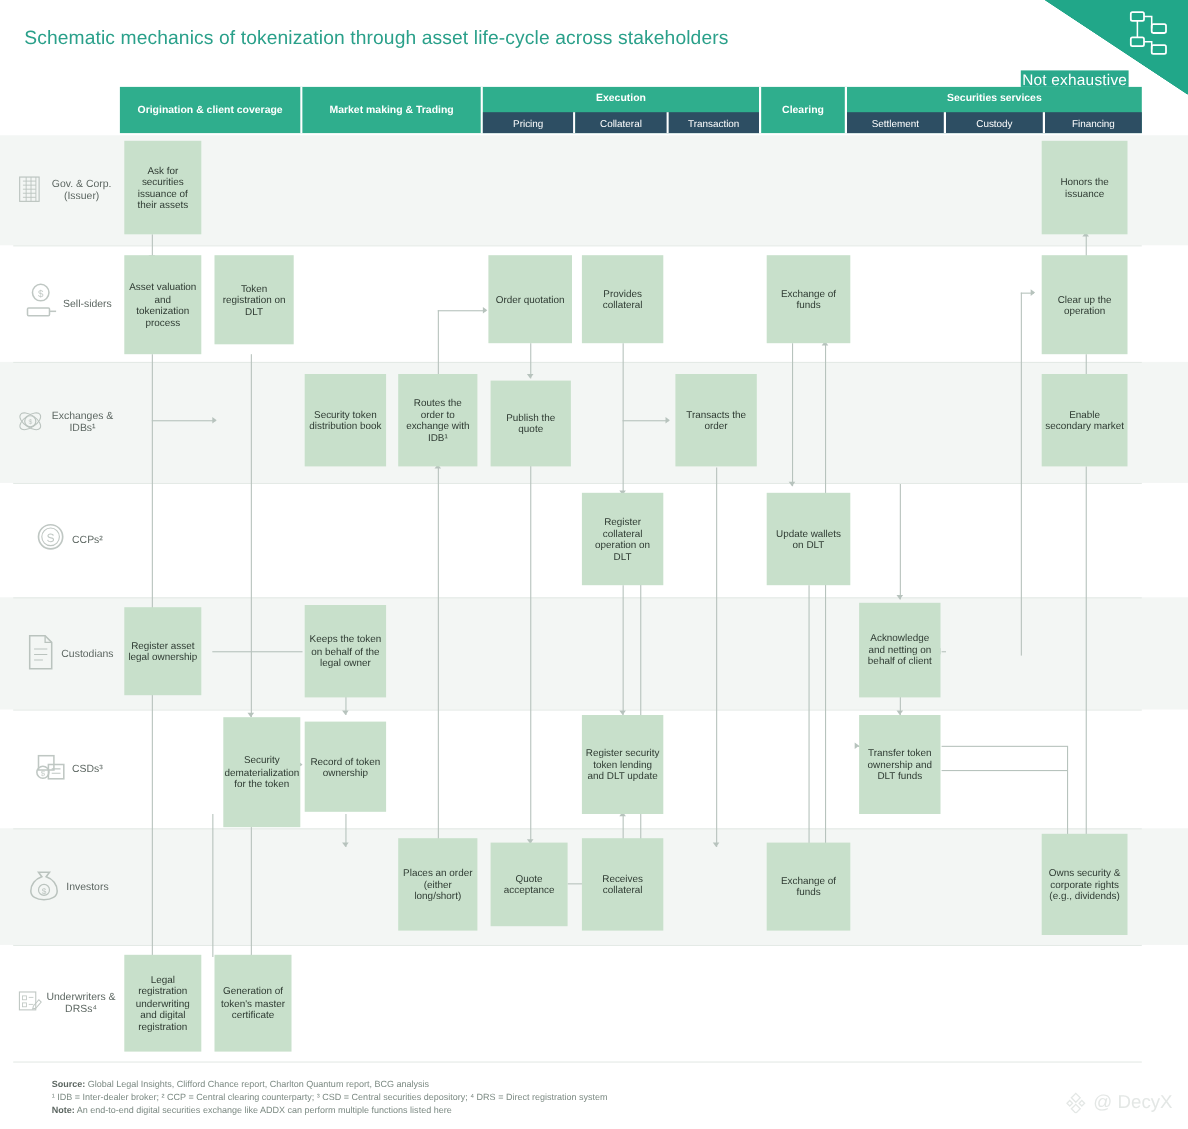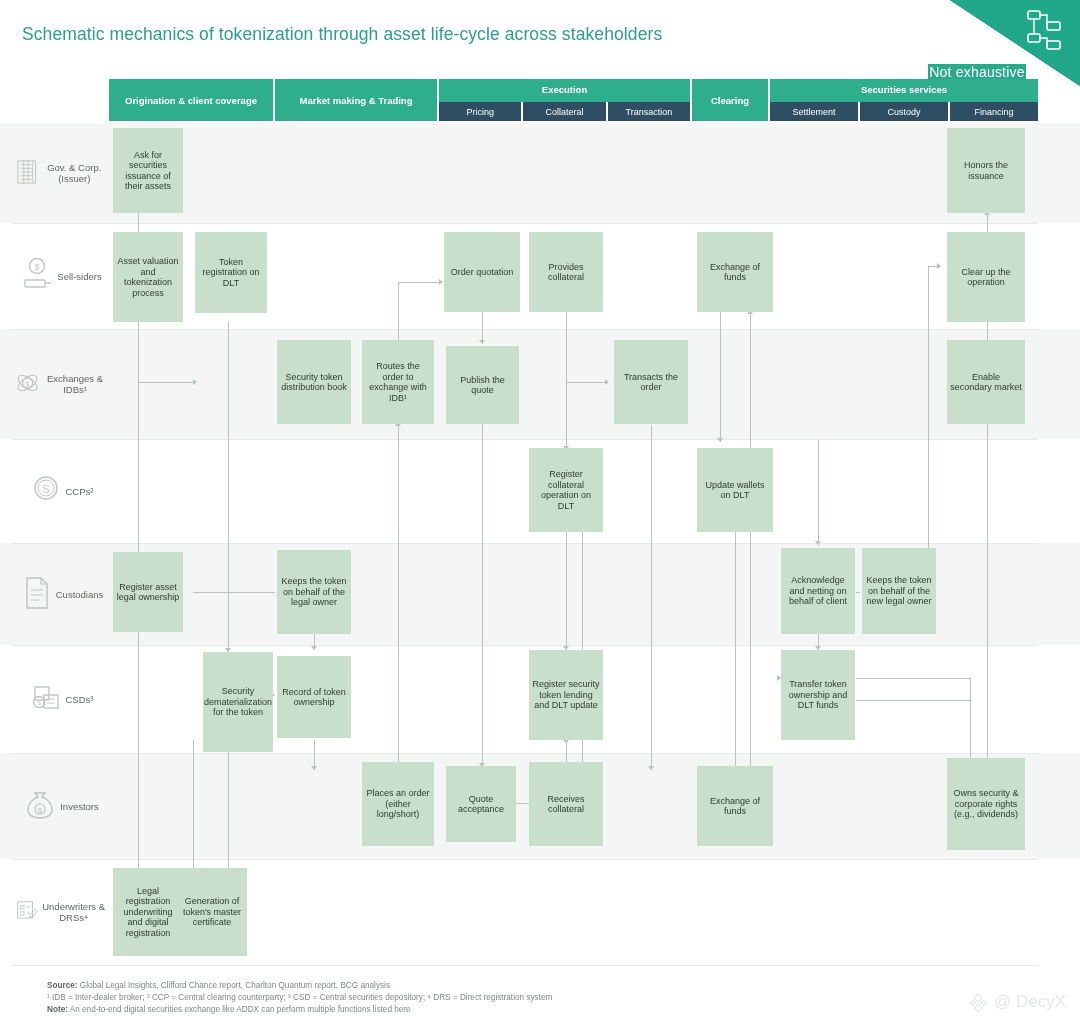--- a/index.html
+++ b/index.html
@@ -403,23 +403,20 @@
 
   <div class="box" style="left:113px;top:552px;width:70px;height:80px;">
     <span>Register asset legal ownership</span>
   </div>
   <div class="box" style="left:277px;top:550px;width:74px;height:84px;">
     <span>Keeps the token on behalf of the legal owner</span>
   </div>
   <div class="box" style="left:781px;top:548px;width:74px;height:86px;">
     <span>Acknowledge and netting on behalf of client</span>
   </div>
-  <div class="box" style="left:862px;top:548px;width:74px;height:86px;">
-    <span>Keeps the token on behalf of the new legal owner</span>
-  </div>
 
   <div class="box" style="left:203px;top:652px;width:70px;height:100px;">
     <span>Security dematerialization for the token</span>
   </div>
   <div class="box" style="left:277px;top:656px;width:74px;height:82px;">
     <span>Record of token ownership</span>
   </div>
   <div class="box" style="left:529px;top:650px;width:74px;height:90px;">
     <span>Register security token lending and DLT update</span>
   </div>
@@ -439,21 +436,21 @@
   <div class="box" style="left:697px;top:766px;width:76px;height:80px;">
     <span>Exchange of funds</span>
   </div>
   <div class="box" style="left:947px;top:758px;width:78px;height:92px;">
     <span>Owns security &amp; corporate rights (e.g., dividends)</span>
   </div>
 
   <div class="box" style="left:113px;top:868px;width:70px;height:88px;">
     <span>Legal registration underwriting and digital registration</span>
   </div>
-  <div class="box" style="left:177px;top:868px;width:70px;height:88px;">
+  <div class="box" style="left:195px;top:868px;width:70px;height:88px;">
     <span>Generation of token's master certificate</span>
   </div>
 
   <div class="foot">
     <div>
       <b>Source:</b><span> Global Legal Insights, Clifford Chance report, Charlton Quantum report, BCG analysis</span>
     </div>
     <div>¹ IDB = Inter-dealer broker; ² CCP = Central clearing counterparty; ³ CSD = Central securities depository; ⁴ DRS = Direct registration system</div>
     <div>
       <b>Note:</b><span> An end-to-end digital securities exchange like ADDX can perform multiple functions listed here</span>

